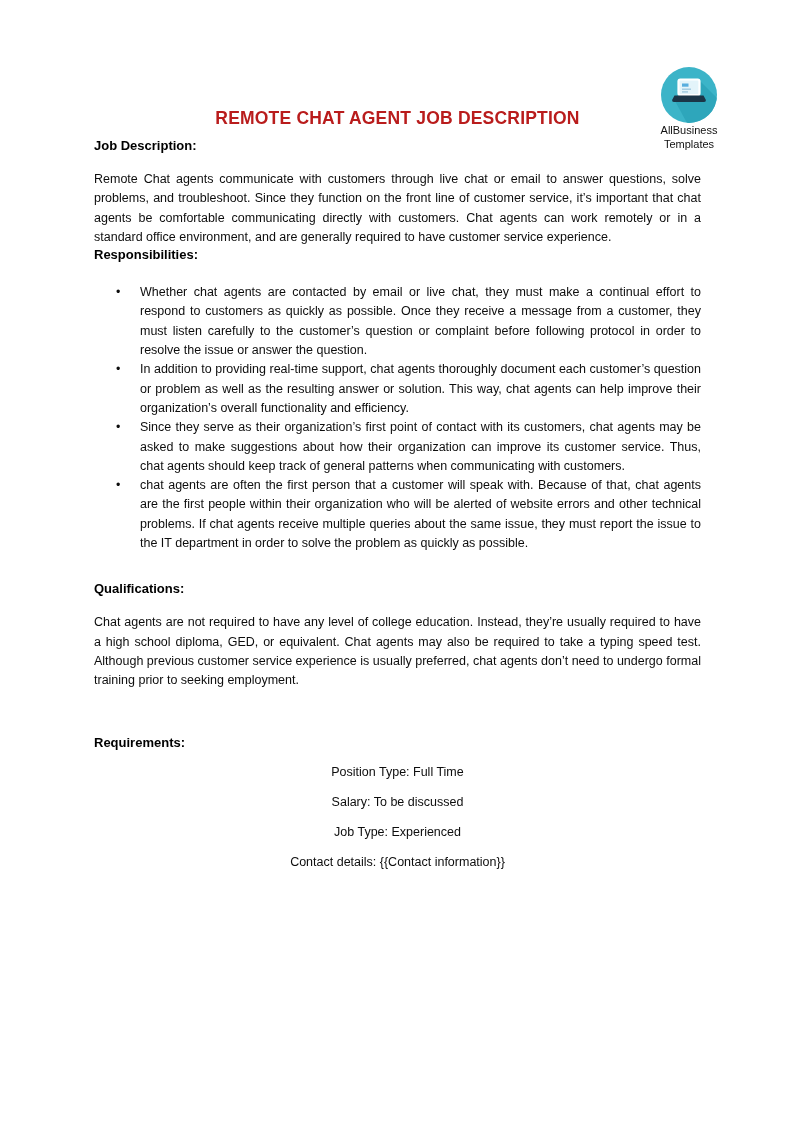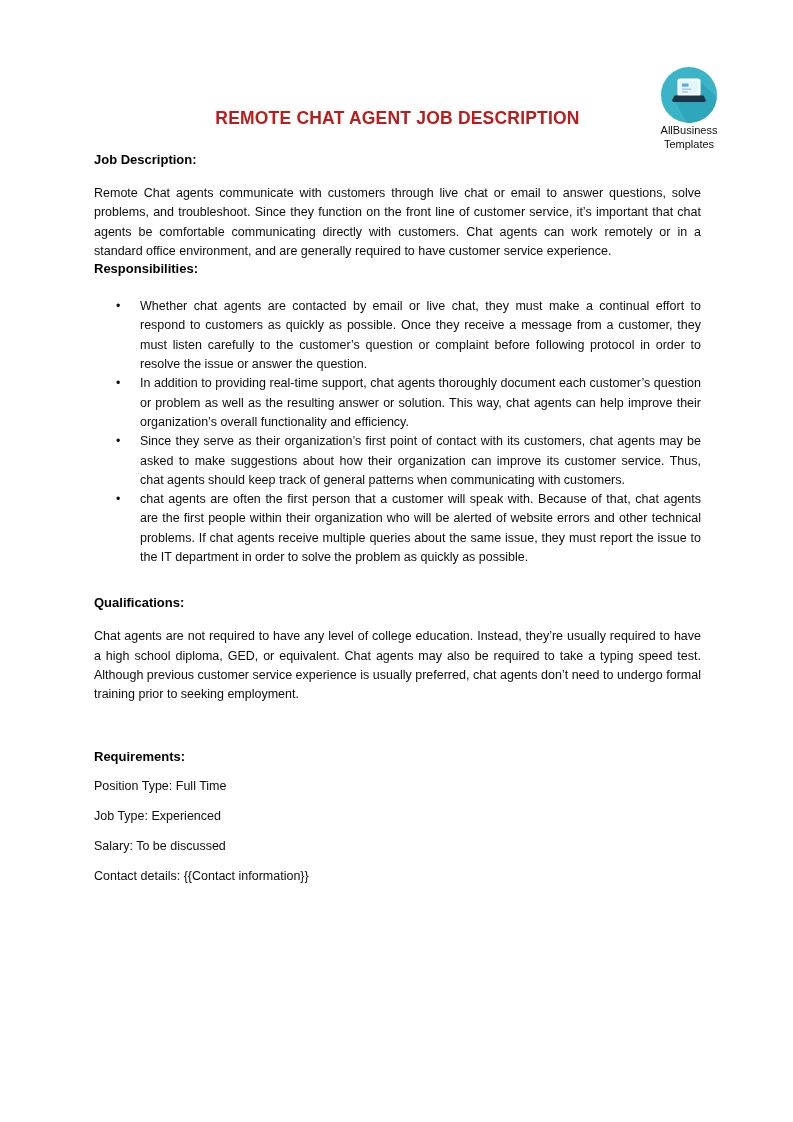--- a/index.html
+++ b/index.html
@@ -26,21 +26,21 @@
     font-weight: bold;
     letter-spacing: 0.2px;
     color: #b91c1c;
   }
   .section-heading {
     margin: 0;
     font-size: 13px;
     font-weight: bold;
     color: #000000;
   }
-  .h-jobdesc   { margin-top: 23px; }
+  .h-jobdesc   { margin-top: 9px; }
   .h-resp      { }
   .h-qual      { margin-top: 28px; }
   .h-req       { margin-top: 44px; }
   .body-para {
     margin: 17px 0 0 0;
     font-size: 12.5px;
     line-height: 19.3px;
     text-align: justify;
   }
   ul.bullet-list {
@@ -55,21 +55,21 @@
     line-height: 19.3px;
     text-align: justify;
     margin: 0;
   }
   ul.bullet-list .bullet {
     position: absolute;
     left: 22px;
     top: 0;
     font-size: 12.5px;
   }
-  .req-list { margin: 0; }
+  .req-list { margin: 8px; text-align: center; }
   .req-line {
     margin: 11px 0 0 0;
     font-size: 12.5px;
     line-height: 19px;
     white-space: pre-wrap;
   }
   .req-line:first-child { margin-top: 13px; }
   .logo {
     position: absolute;
     top: 67px;
@@ -153,22 +153,22 @@
       </li>
       </ul>
 
     <h2 class="section-heading h-qual">Qualifications:</h2>
     <p class="body-para">Chat agents are not required to have any level of college education. Instead, they’re usually required to have a high school diploma, GED, or equivalent. Chat agents may also be required to take a typing speed test. Although previous customer service experience is usually preferred, chat agents don’t need to undergo formal training prior to seeking employment.</p>
 
     <h2 class="section-heading h-req">Requirements:</h2>
     <div class="req-list">
 
     <p class="req-line">Position Type: Full Time</p>
+        <p class="req-line">Salary: To be discussed</p>
         <p class="req-line">Job Type: Experienced</p>
-        <p class="req-line">Salary: To be discussed</p>
         <p class="req-line">Contact details: {{Contact information}}</p>
       </div>
 
   </div>
 
   <div class="footer">Page 1 of 2</div>
 
 </div>
 
 </body></html>

